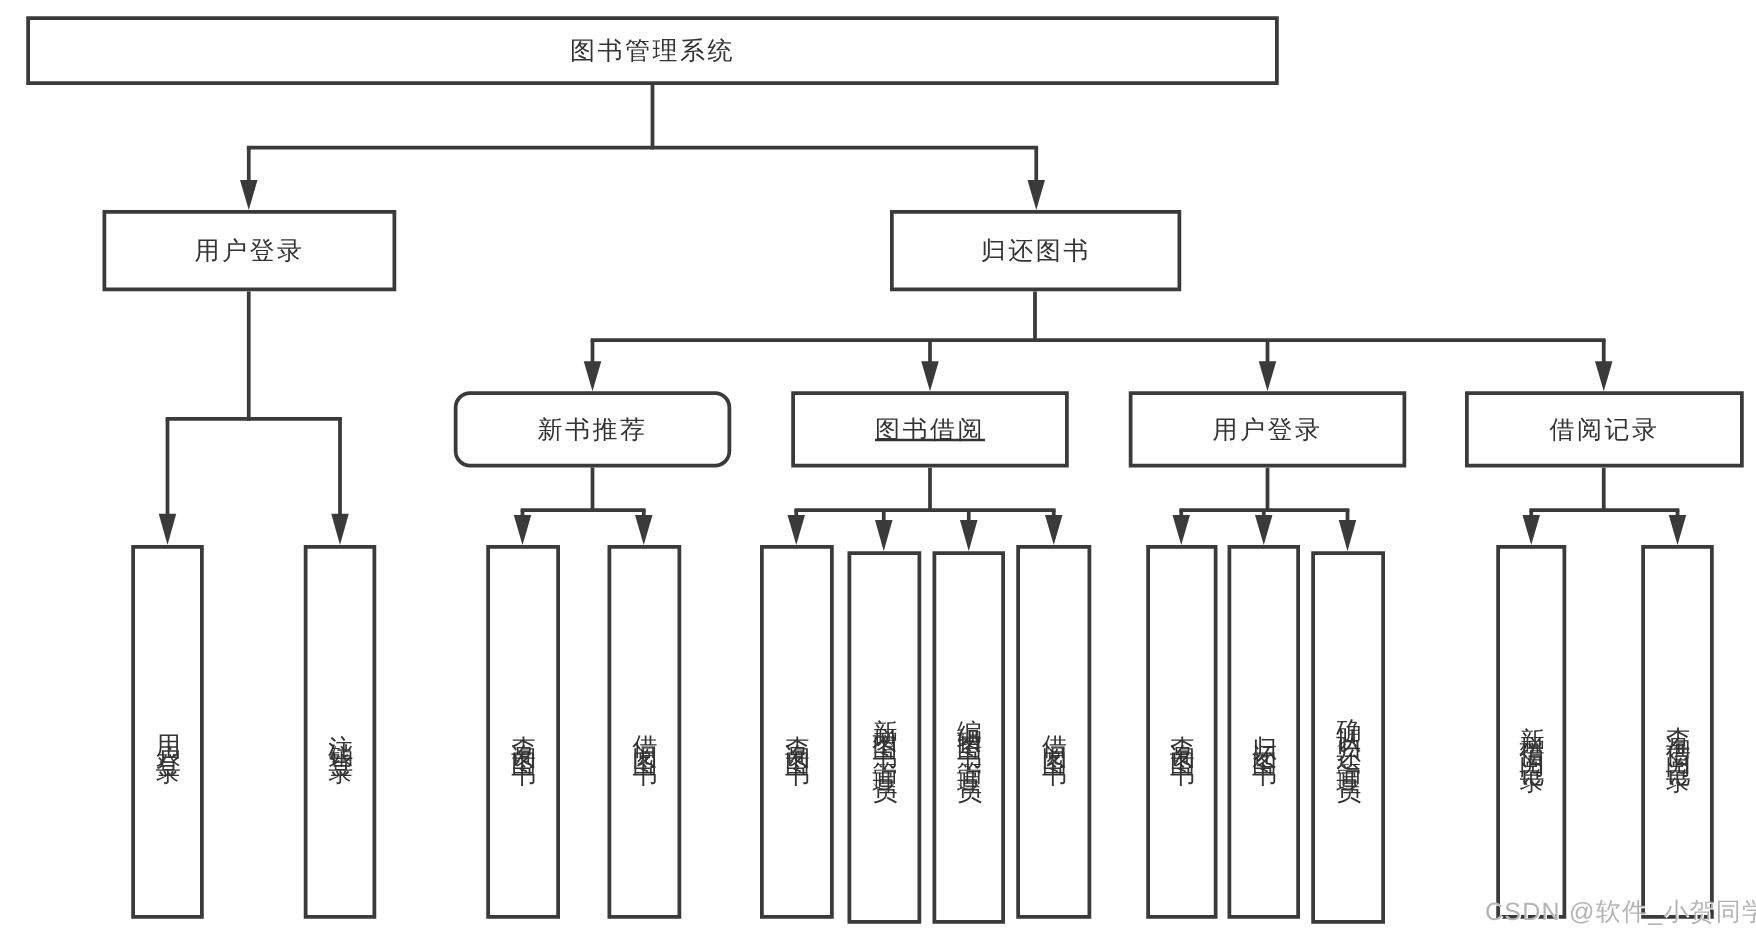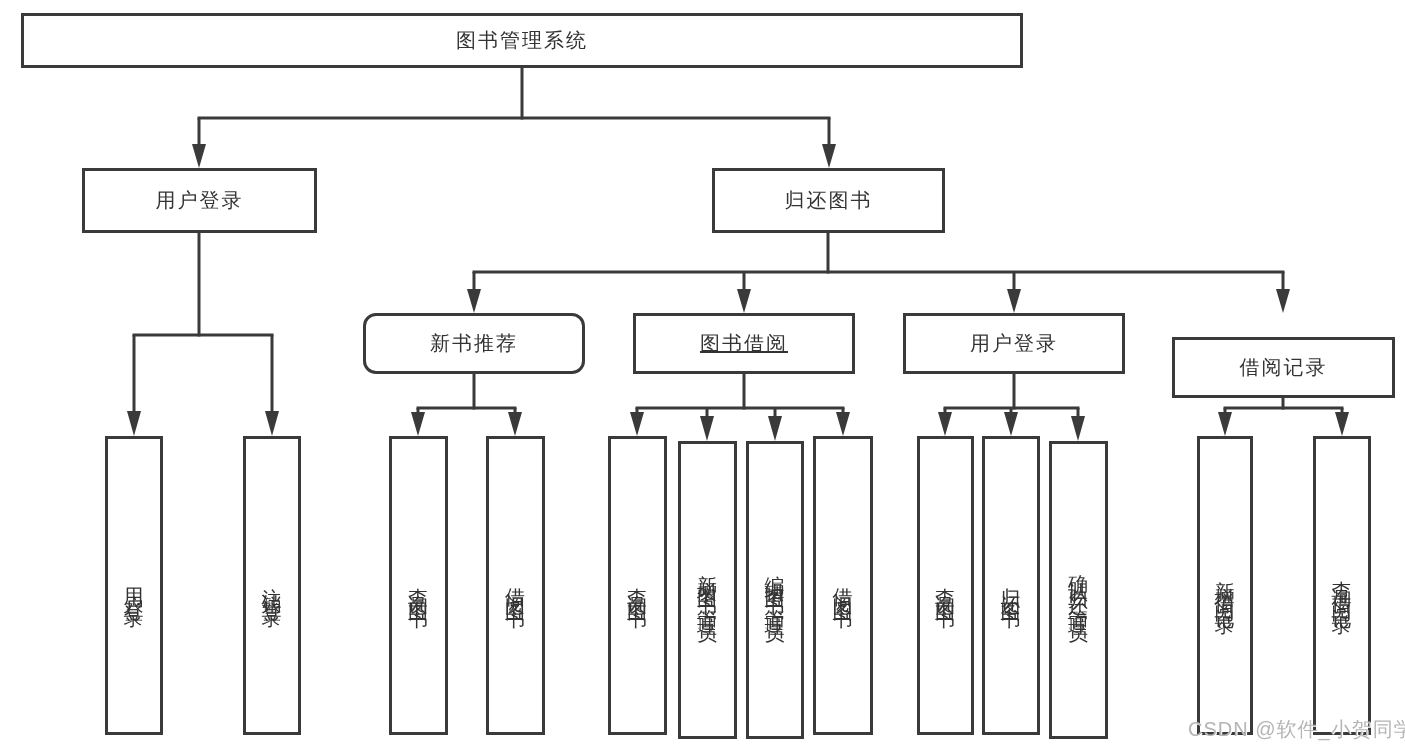--- a/index.html
+++ b/index.html
@@ -44,21 +44,21 @@
   }
   
   .n-root   { left: 21px;  top: 13px;  width: 1002px; height: 55px; }
   
   .n-login  { left: 82px;  top: 168px; width: 235px; height: 65px; }
   .n-mgmt   { left: 712px; top: 168px; width: 233px; height: 65px; }
   
   .n-newbk  { left: 363px;  top: 313px; width: 222px; height: 61px; border-radius: 13px; }
   .n-borrow { left: 633px;  top: 313px; width: 222px; height: 61px; text-decoration: underline; }
   .n-curr   { left: 903px;  top: 313px; width: 222px; height: 61px; }
-  .n-rec    { left: 1172px; top: 313px; width: 223px; height: 61px; margin-top: 24px; }
+  .n-rec    { left: 1172px; top: 313px; width: 223px; height: 61px; }
   
   .lf { top: 436px; height: 299px; }
   .lf-lo { top: 441px; height: 298px; }
   .l-ulogin  { left: 105px;  width: 58px; }
   .l-logout  { left: 243px;  width: 58px; }
   .l-nbq     { left: 389px;  width: 59px; }
   .l-nbb     { left: 486px;  width: 59px; }
   .l-bbq     { left: 608px;  width: 59px; }
   .l-bba     { left: 678px;  width: 59px; }
   .l-bbe     { left: 746px;  width: 58px; }

